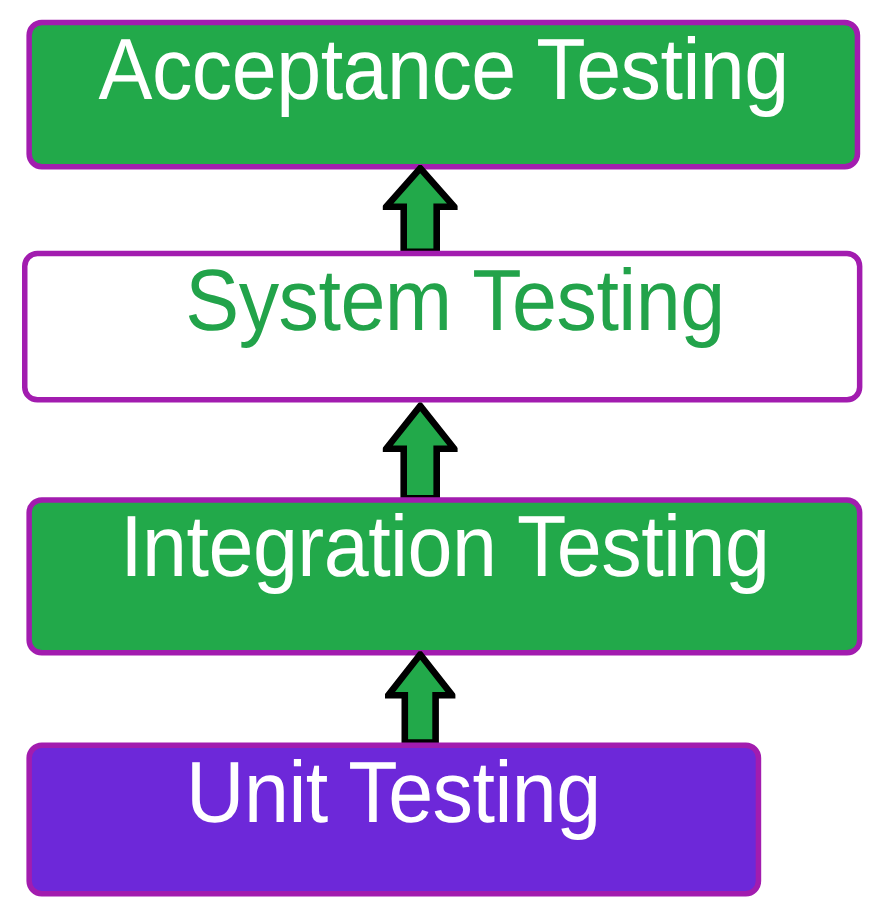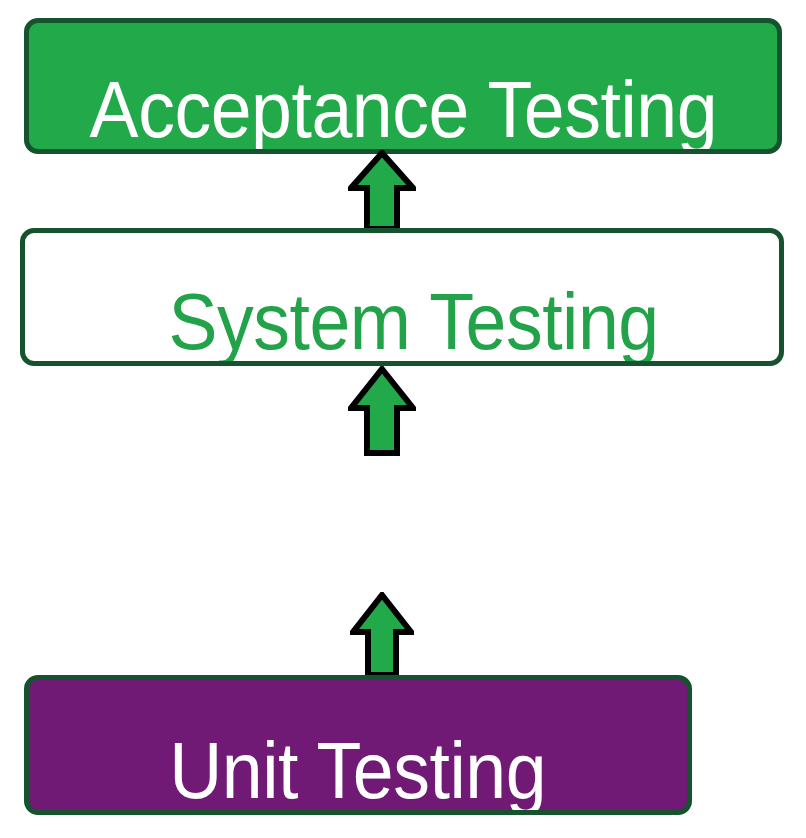--- a/index.html
+++ b/index.html
@@ -13,24 +13,24 @@
   #diagram-root {
     position: relative;
     width: 806px;
     height: 838px;
     background: #ffffff;
     overflow: hidden;
   }
   .layer-box {
     position: absolute;
     box-sizing: border-box;
-    border: 5px solid #14532d;
+    border: 5px solid #a21caf;
     border-radius: 14px;
     display: flex;
-    align-items: flex-end;
+    align-items: flex-start;
     justify-content: center;
     overflow: hidden;
   }
   .layer-box .layer-label {
     font-family: "Liberation Sans", sans-serif;
     font-weight: 400;
     letter-spacing: -0.5px;
     line-height: 1;
     white-space: nowrap;
     transform: scaleX(0.93);
@@ -71,21 +71,21 @@
   #box-integration .layer-label {
     color: #ffffff;
     font-size: 79px;
   }
   
   #box-unit {
     left: 24px;
     top: 675px;
     width: 668px;
     height: 140px;
-    background: #701a75;
+    background: #6d28d9;
   }
   #box-unit .layer-label {
     color: #ffffff;
     font-size: 79px;
   }
   .flow-arrow {
     position: absolute;
   }
   .flow-arrow svg {
     display: block;
@@ -129,20 +129,23 @@
   <div class="layer-box" id="box-system">
     <span class="layer-label">System Testing</span>
   </div>
 
   <div class="flow-arrow" id="arrow-integration-to-system">
     <svg viewBox="0 0 68 90" preserveAspectRatio="none" aria-hidden="true">
       <polygon points="34,3 65,42 49,42 49,87 19,87 19,42 3,42" fill="#22A94A" stroke="#000000" stroke-width="6" stroke-linejoin="miter"></polygon>
     </svg>
   </div>
 
+  <div class="layer-box" id="box-integration">
+    <span class="layer-label">Integration Testing</span>
+  </div>
 
   <div class="flow-arrow" id="arrow-unit-to-integration">
     <svg viewBox="0 0 64 86" preserveAspectRatio="none" aria-hidden="true">
       <polygon points="32,3 61,40 46,40 46,83 18,83 18,40 3,40" fill="#22A94A" stroke="#000000" stroke-width="6" stroke-linejoin="miter"></polygon>
     </svg>
   </div>
 
   <div class="layer-box" id="box-unit">
     <span class="layer-label">Unit Testing</span>
   </div>

